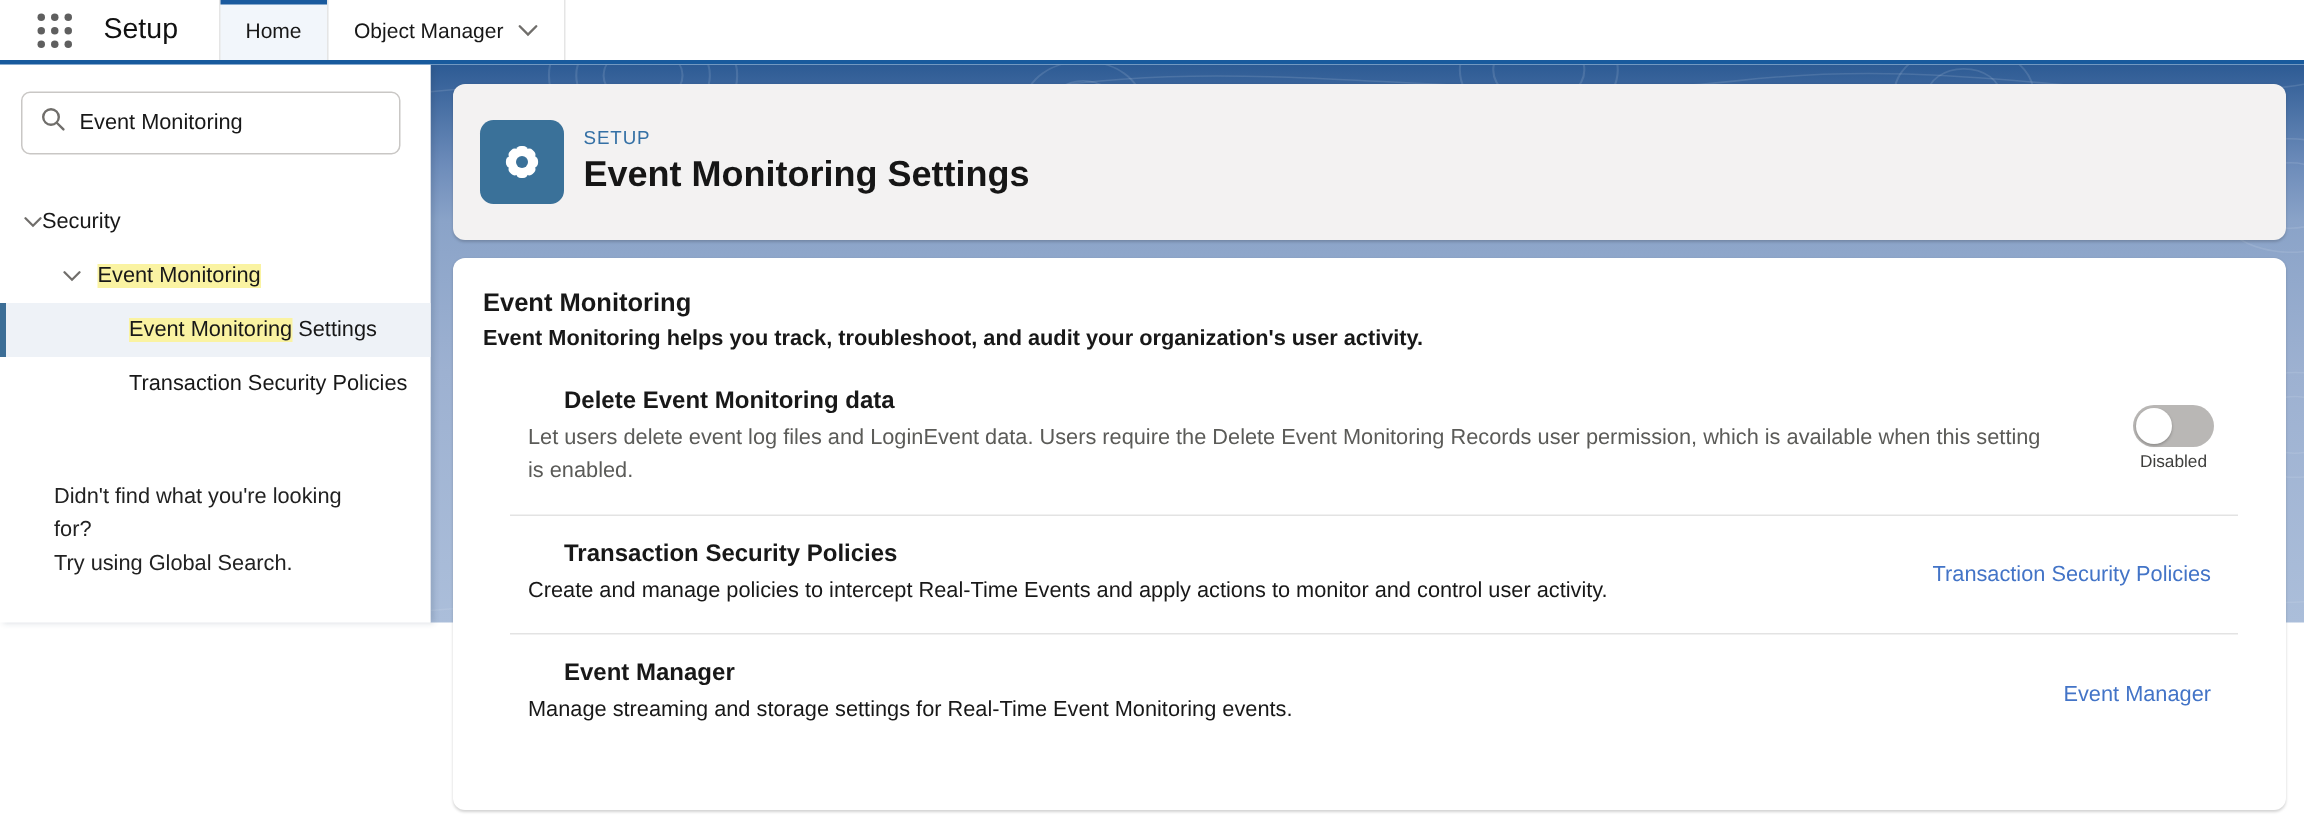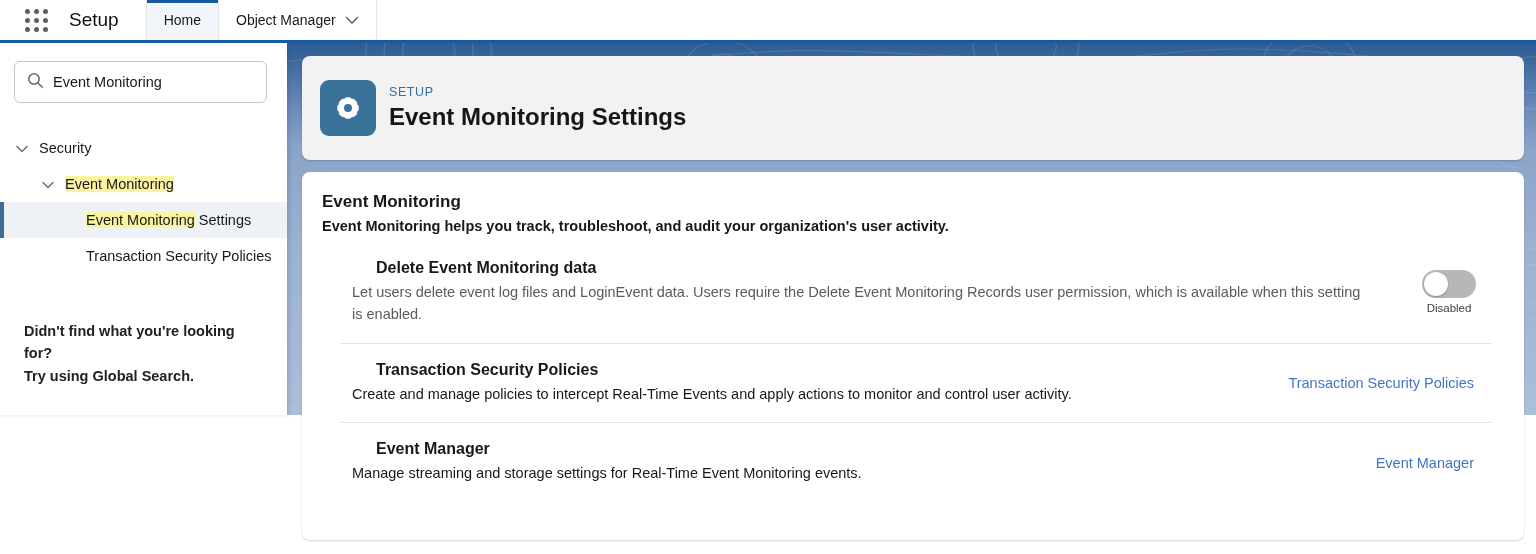--- a/index.html
+++ b/index.html
@@ -28,28 +28,28 @@
 
   
   .sidebar { width:287px; background:#fff; padding-top:18px; flex:none;
              box-shadow:2px 0 4px rgba(40,60,90,.18); position:relative; z-index:2; }
   .search-box { margin:0 20px 27px 14px; height:42px; border:1px solid #c9c7c5;
                 border-radius:6px; display:flex; align-items:center; padding:0 12px; gap:9px; }
   .search-box input { border:none; outline:none; flex:1; font-size:14.5px; color:#181818;
                       font-family:"Liberation Sans", sans-serif; background:transparent; }
   .tree-row { display:flex; align-items:center; height:36px; font-size:14.5px;
               color:#181818; cursor:pointer; }
-  .tr-l1 { padding-left:16px; gap:11px; }
+  .tr-l1 { padding-left:16px; }
   .tr-l2 { padding-left:42px; gap:11px; }
   .tr-l3 { padding-left:86px; }
   .tree-row.selected { background:#eef2f7; position:relative; }
   .tree-row.selected::before { content:""; position:absolute; left:0; top:0; bottom:0;
                                width:4px; background:#3c6e96; }
   .hl { background:#faf3a2; }
-  .help { margin-top:46px; padding:0 24px; font-size:14.5px; color:#222; line-height:1.55;font-weight:bold; }
+  .help { margin-top:46px; padding:0 36px; font-size:14.5px; color:#222; line-height:1.55; }
 
   
   .main { flex:1; position:relative; padding:13px 12px 0 15px;
           background:linear-gradient(180deg,#2d5b94 0%, #6d8cba 18%, #8aa3c8 28%, #9db1d1 55%, #abbeda 100%); }
   .pattern { position:absolute; inset:0; width:100%; height:100%; pointer-events:none; }
   .header-card { position:relative; height:104px; background:#f3f2f2; border-radius:8px;
                  display:flex; align-items:center; padding-left:18px; margin-bottom:12px;
                  box-shadow:0 1px 2px rgba(0,0,0,.18); }
   .gear-box { width:56px; height:56px; background:#3a7199; border-radius:9px; flex:none;
               display:flex; align-items:center; justify-content:center; margin-right:13px; }

